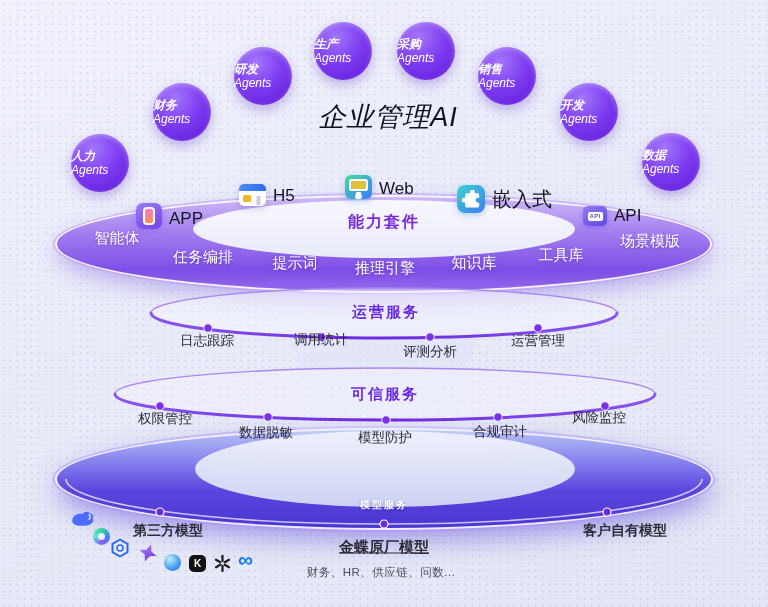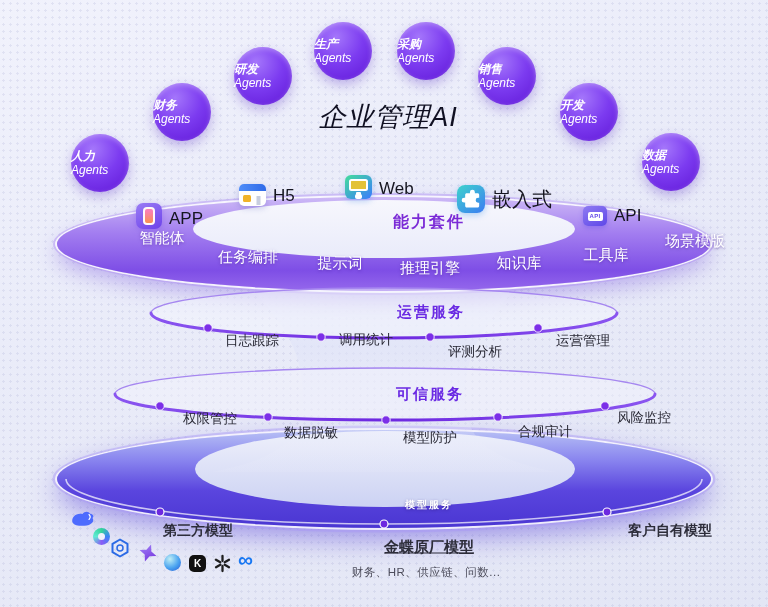--- a/index.html
+++ b/index.html
@@ -2,21 +2,21 @@
 <html><head>
 <meta charset="utf-8">
 <style>
   html,body{margin:0;padding:0;background:#fff;}
   .canvas{position:relative;width:768px;height:607px;overflow:hidden;
     font-family:"Liberation Sans","DejaVu Sans",sans-serif;
     background:linear-gradient(160deg,#f1f2fc 0%,#eaecf9 40%,#e3e6f5 100%);}
   .canvas::before{content:"";position:absolute;inset:0;z-index:0;pointer-events:none;
     background-image:radial-gradient(rgba(140,145,195,0.16) 1px,transparent 1.2px);
     background-size:7px 7px;}
-  .label{position:absolute;transform:translate(-50%,-50%);white-space:nowrap;z-index:5;margin-left:45px;}
+  .label{position:absolute;transform:translate(-50%,-50%);white-space:nowrap;z-index:5;}
 
   
   .agent{position:absolute;width:58px;height:58px;border-radius:50%;z-index:5;
     background:radial-gradient(circle at 38% 26%,#a476fb 0%,#7c3bf0 48%,#5f16d6 100%);
     color:#fff;display:flex;flex-direction:column;align-items:flex-start;justify-content:center;
     text-align:center;box-shadow:0 5px 12px rgba(100,60,200,.35), inset 0 2px 5px rgba(255,255,255,.35);font-style:italic;}
   .agent .cn{font-size:12px;font-weight:600;line-height:14px;}
   .agent .en{font-size:12px;font-weight:500;line-height:15px;}
 
   .main-title{position:absolute;transform:translate(-50%,-50%);z-index:5;
@@ -220,21 +220,21 @@
   <span class="label svc-item" style="left:538px;top:341px">运营管理</span>
 
   <span class="label svc-title" style="left:385px;top:394px">可信服务</span>
   <span class="label svc-item" style="left:165px;top:419px">权限管控</span>
   <span class="label svc-item" style="left:266px;top:433px">数据脱敏</span>
   <span class="label svc-item" style="left:385px;top:438px">模型防护</span>
   <span class="label svc-item" style="left:500px;top:432px">合规审计</span>
   <span class="label svc-item" style="left:599px;top:418px">风险监控</span>
 
   <span class="label l4-title" style="left:384px;top:505px">模型服务</span>
-  <span class="label bottom-label" style="left:153px;top:531px">第三方模型</span>
+  <span class="label bottom-label" style="left:168px;top:531px">第三方模型</span>
   <span class="label bottom-label" style="left:625px;top:531px">客户自有模型</span>
   <span class="label bottom-label kingdee" style="left:384px;top:547px">金蝶原厂模型</span>
   <span class="label kingdee-sub" style="left:381px;top:572px">财务、HR、供应链、问数...</span>
 
   <span class="logo" style="left:70px;top:510px">
     <svg width="26" height="19" viewBox="0 0 26 19">
       <path d="M2.5 12.5 C1 7.5 6 2.5 12.5 4 C14.5 0.8 19 1 20 3.8 C23 3.8 24.5 6.5 22.5 8 C25 11.5 21 15.5 14.5 15.8 C8.5 16 4.5 15.5 2.5 12.5 Z" fill="#4d6bfe"></path>
       <path d="M19 4.5 C20.5 6 20.5 8 19 9.5" stroke="#fff" stroke-width="1.1" fill="none" stroke-linecap="round"></path>
     </svg>
   </span>

